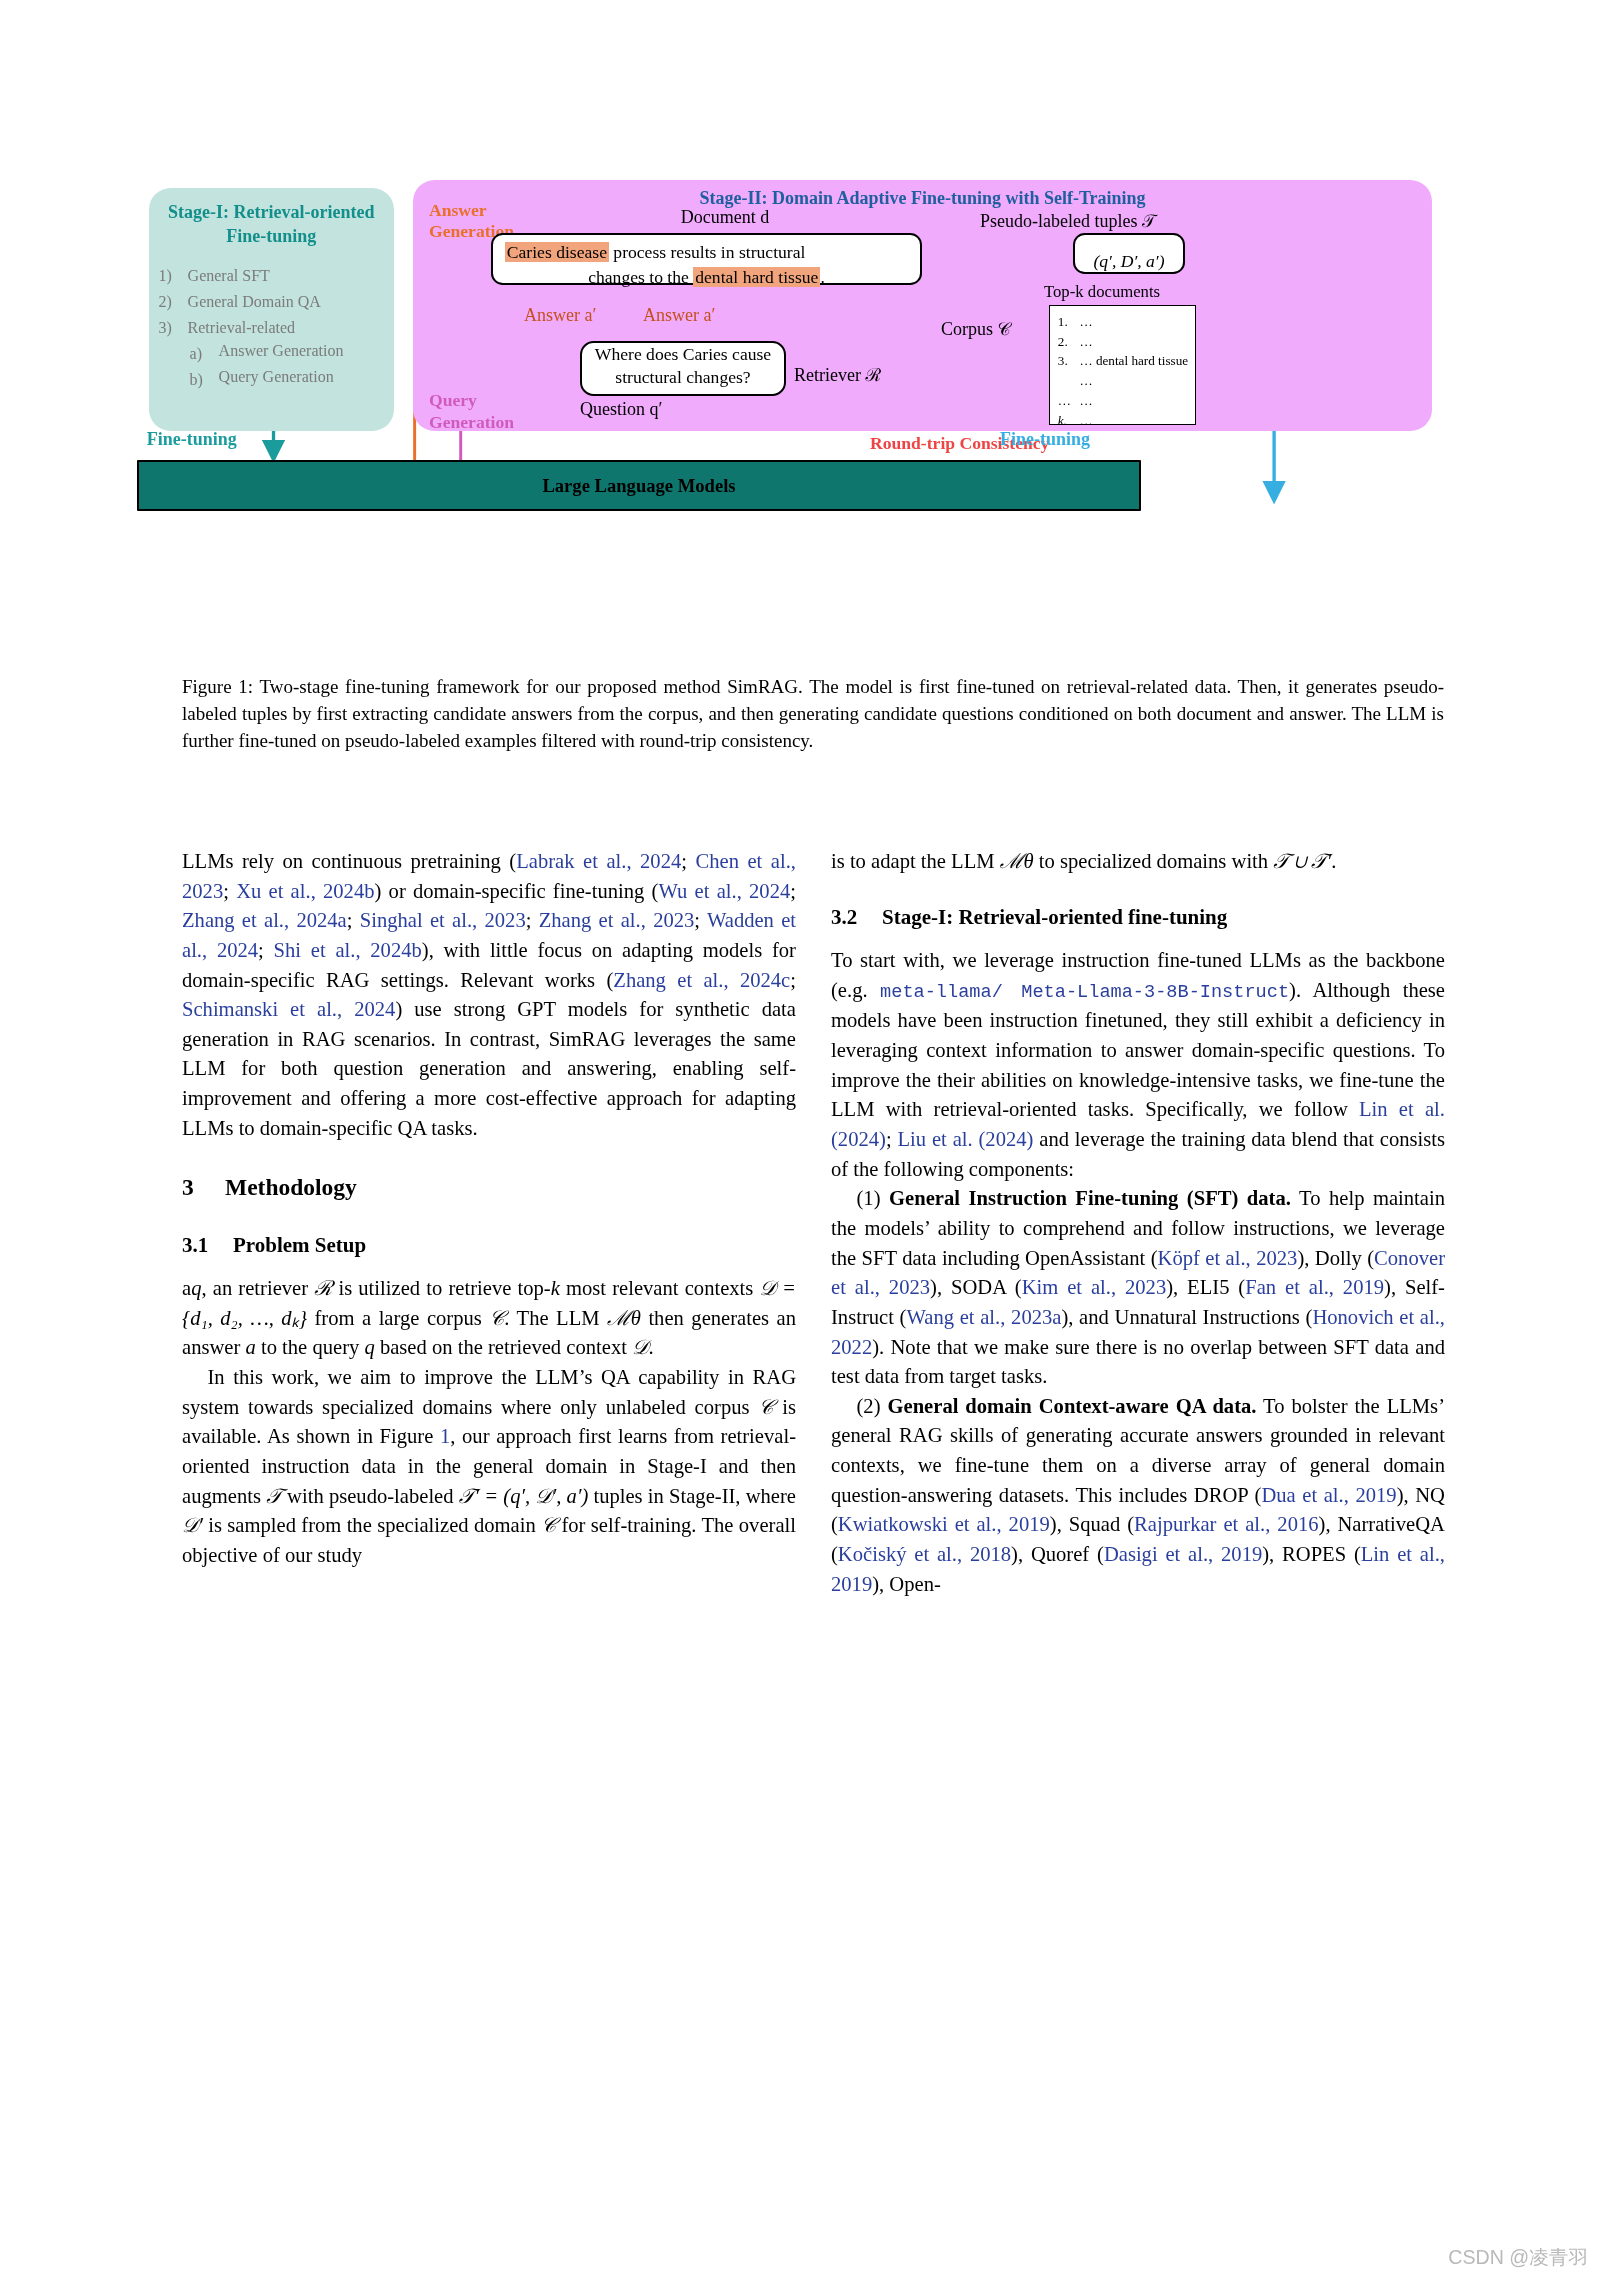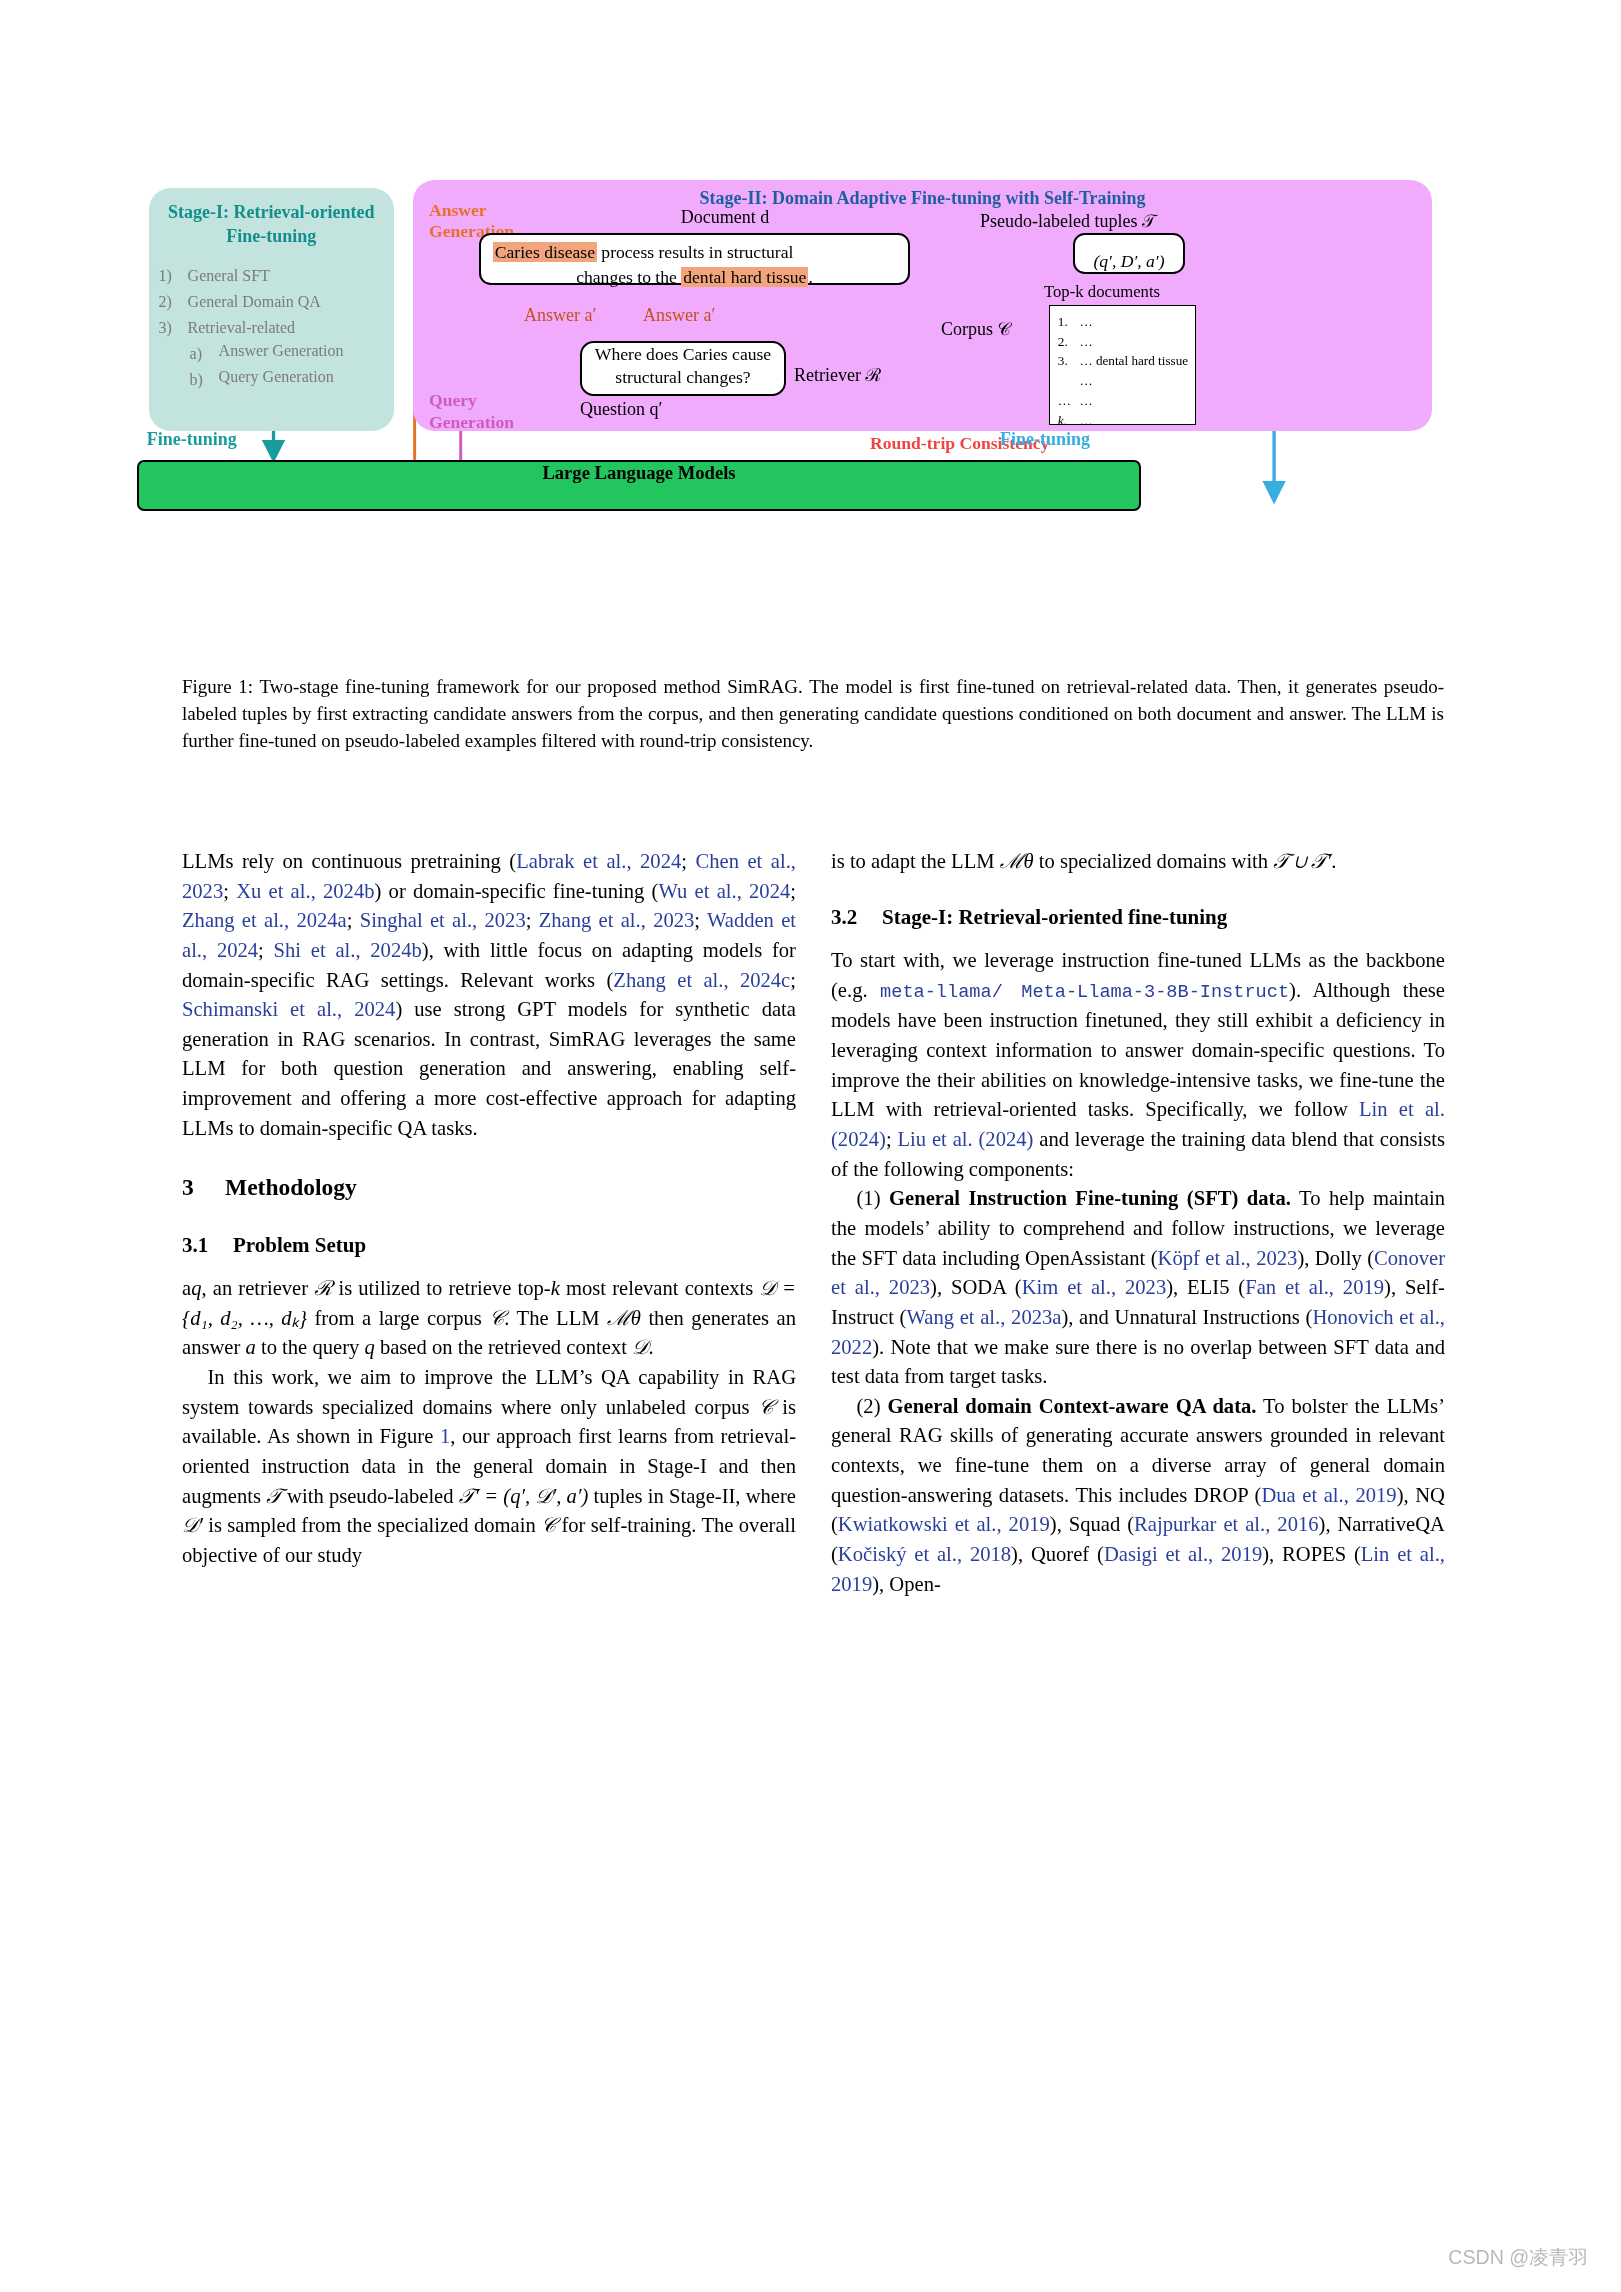--- a/index.html
+++ b/index.html
@@ -51,21 +51,21 @@
   .roundtrip-label {
     position:absolute; left:733px; top:214px;
     color:#ef4444; font-weight:bold; font-size:17.6px;margin-top:43px;
   }
 
   .doc-caption {
     position:absolute; left:431px; top:31px; width:314px; text-align:center;
     font-size:18px;
   }
   .doc-box {
-    position:absolute; left:342px; top:57px; width:431px; height:52px;
+    position:absolute; left:354px; top:57px; width:431px; height:52px;
     border:2.5px solid #000; border-radius:11.8px; background:#fff;
     box-sizing:border-box; padding:4.9px 11.8px 0 11.8px;
     font-size:17.6px; line-height:1.45; text-align:center;
   }
   .hl { background:#f2a57c; padding:0 2px; }
   .doc-line1 { text-align:left; }
   .doc-line2 { text-align:center; }
 
   .ans-label-1 { position:absolute; left:387px; top:129px; color:#c4511d; font-size:18px; }
   .ans-label-2 { position:absolute; left:506px; top:129px; color:#c4511d; font-size:18px; }
@@ -94,22 +94,22 @@
     border:1.8px solid #000; background:#fff; box-sizing:border-box;
     padding:5.9px 5.9px 0 7.8px; font-size:13.2px; line-height:1.5;
   }
   .dl-row { display:flex; }
   .dl-n { width:21.6px; flex:none; font-style:italic; }
   .dl-n.plain { font-style:normal; }
   .dl-t { }
 
   .llm-box {
     position:absolute; left:0px; top:284px; width:1000px; height:47px;
-    border:2.9px solid #000; border-radius:7px; background:#22c55e;
-    display:flex; justify-content:center;
+    border:2.9px solid #000; border-radius:1px; background:#0f766e;
+    display:flex; align-items:center; justify-content:center;
     font-weight:bold; font-size:18.6px;
   }
   .ft-left { position:absolute; left:9.8px; top:253px; color:#1a9c9c; font-weight:bold; font-size:18px; }
   .ft-right { position:absolute; left:863px; top:253px; color:#37aee2; font-weight:bold; font-size:18px; }
 
   svg.arrows { position:absolute; left:0; top:0; width:1304px; height:392px; overflow:visible; }
 
   
   .caption {
     position:absolute; left:182px; top:674px; width:1262px;

